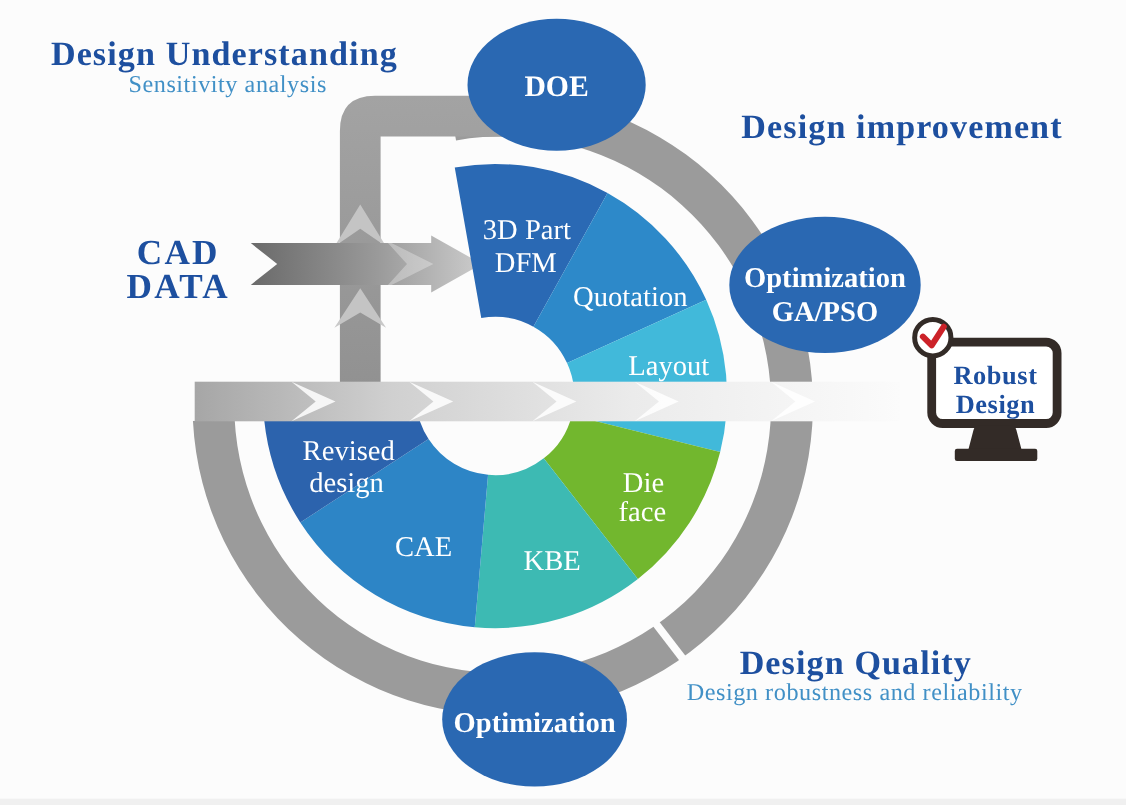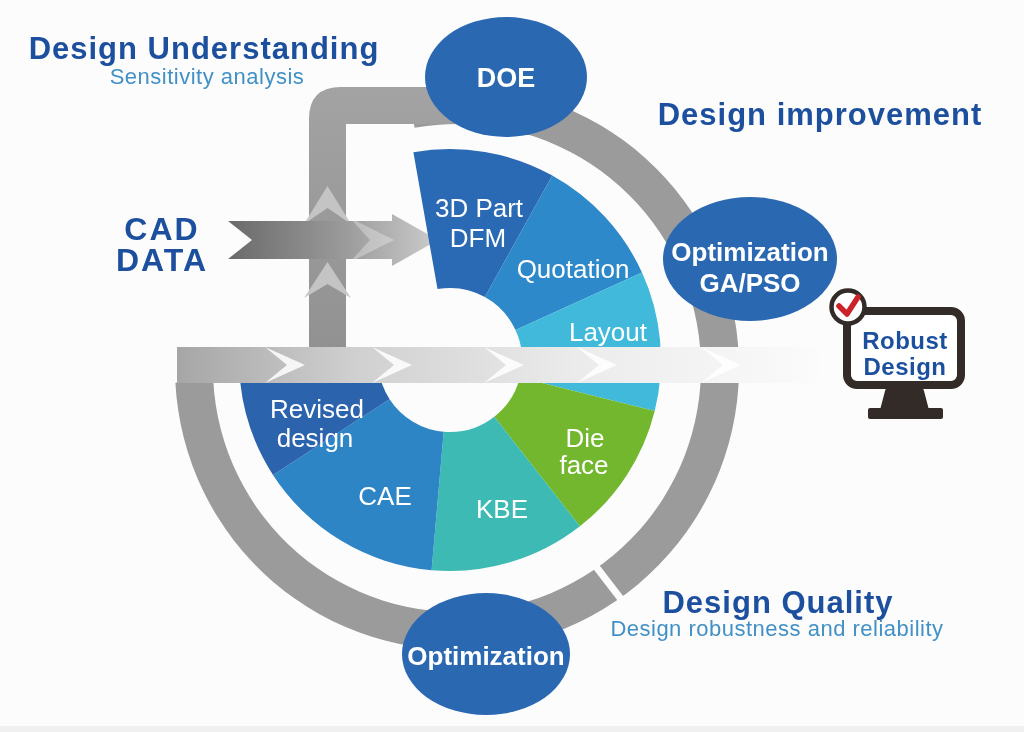--- a/index.html
+++ b/index.html
@@ -1,17 +1,17 @@
 <!DOCTYPE html>
 <html><head>
 <meta charset="utf-8">
 <style>
   html,body{margin:0;padding:0;background:#ffffff;}
   .stage{position:relative;width:1024px;height:732px;background:#fcfcfc;overflow:hidden;
-         font-family:Liberation Sans, sans-serif;}
+         font-family:Liberation Serif, serif;}
   svg{position:absolute;left:0;top:0;display:block;}
   text{text-anchor:middle;}
   .h1{font-weight:bold;font-size:31px;letter-spacing:1px;}
   .sub{font-size:22px;letter-spacing:0.5px;}
   .cad{font-weight:bold;font-size:32px;letter-spacing:2px;}
   .node27{font-weight:bold;font-size:27px;fill:#ffffff;}
   .node26{font-weight:bold;font-size:26px;fill:#ffffff;}
   .seg{font-size:26px;fill:#ffffff;}
   .mon{font-weight:bold;font-size:24px;letter-spacing:0.5px;}
 </style>

